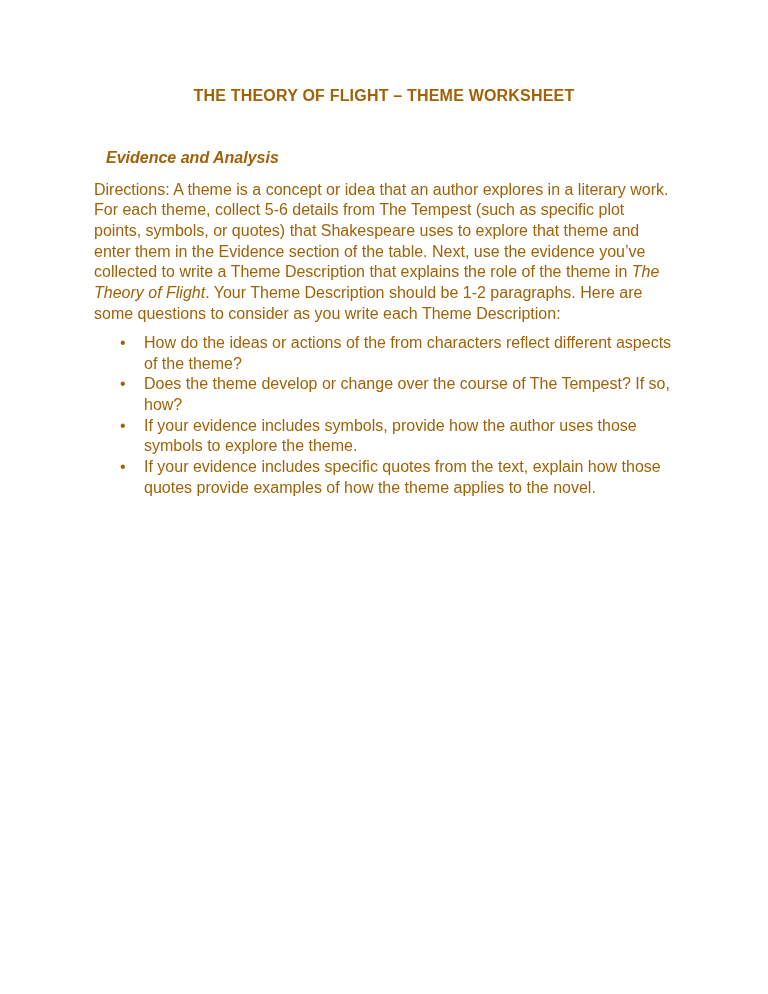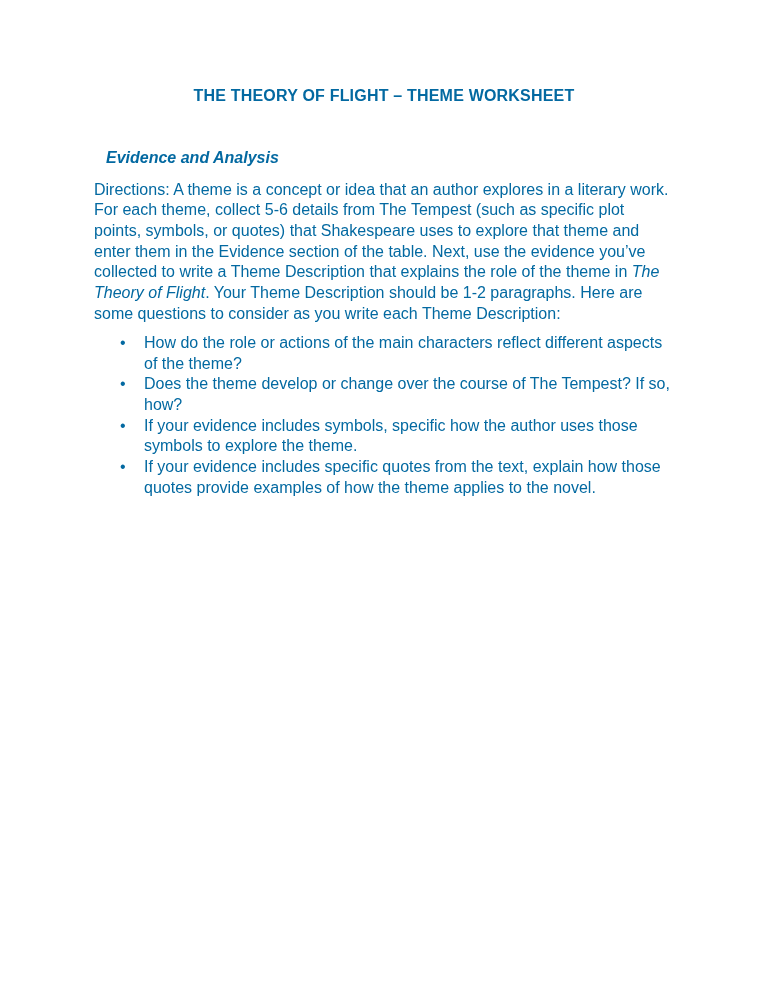--- a/index.html
+++ b/index.html
@@ -8,21 +8,21 @@
     background: #ffffff;
   }
   .page {
     position: relative;
     width: 768px;
     height: 994px;
     background: #ffffff;
     box-sizing: border-box;
     padding: 86px 94px 40px 94px;
     font-family: "Liberation Sans", sans-serif;
-    color: #0369a1;
+    color: #a16207;
     overflow: hidden;
   }
   .doc-title {
     margin: 0 0 42px 0;
     text-align: center;
     font-size: 16px;
     font-weight: bold;
     letter-spacing: 0.2px;
     line-height: 1.25;
   }
@@ -74,29 +74,29 @@
 
   <h1 class="doc-title">THE THEORY OF FLIGHT – THEME WORKSHEET</h1>
 
   <h2 class="section-heading">Evidence and Analysis</h2>
 
   <p class="directions"><span>Directions: A theme is a concept or idea that an author explores in a literary work. For each theme, collect 5-6 details from The Tempest (such as specific plot points, symbols, or quotes) that Shakespeare uses to explore that theme and enter them in the Evidence section of the table. Next, use the evidence you’ve collected to write a Theme Description that explains the role of the theme in </span><span class="italic-segment">The Theory of Flight</span><span>. Your Theme Description should be 1-2 paragraphs. Here are some questions to consider as you write each Theme Description:</span></p>
 
   <ul class="bullet-list">
     <li class="bullet-item">
       <span class="bullet-marker">•</span>
-      <span class="bullet-text">How do the role or actions of the main characters reflect different aspects of the theme?</span>
+      <span class="bullet-text">How do the ideas or actions of the from characters reflect different aspects of the theme?</span>
     </li>
     <li class="bullet-item">
       <span class="bullet-marker">•</span>
       <span class="bullet-text">Does the theme develop or change over the course of The Tempest? If so, how?</span>
     </li>
     <li class="bullet-item">
       <span class="bullet-marker">•</span>
-      <span class="bullet-text">If your evidence includes symbols, specific how the author uses those symbols to explore the theme.</span>
+      <span class="bullet-text">If your evidence includes symbols, provide how the author uses those symbols to explore the theme.</span>
     </li>
     <li class="bullet-item">
       <span class="bullet-marker">•</span>
       <span class="bullet-text">If your evidence includes specific quotes from the text, explain how those quotes provide examples of how the theme applies to the novel.</span>
     </li>
   </ul>
 
 </div>
 
 </body></html>

